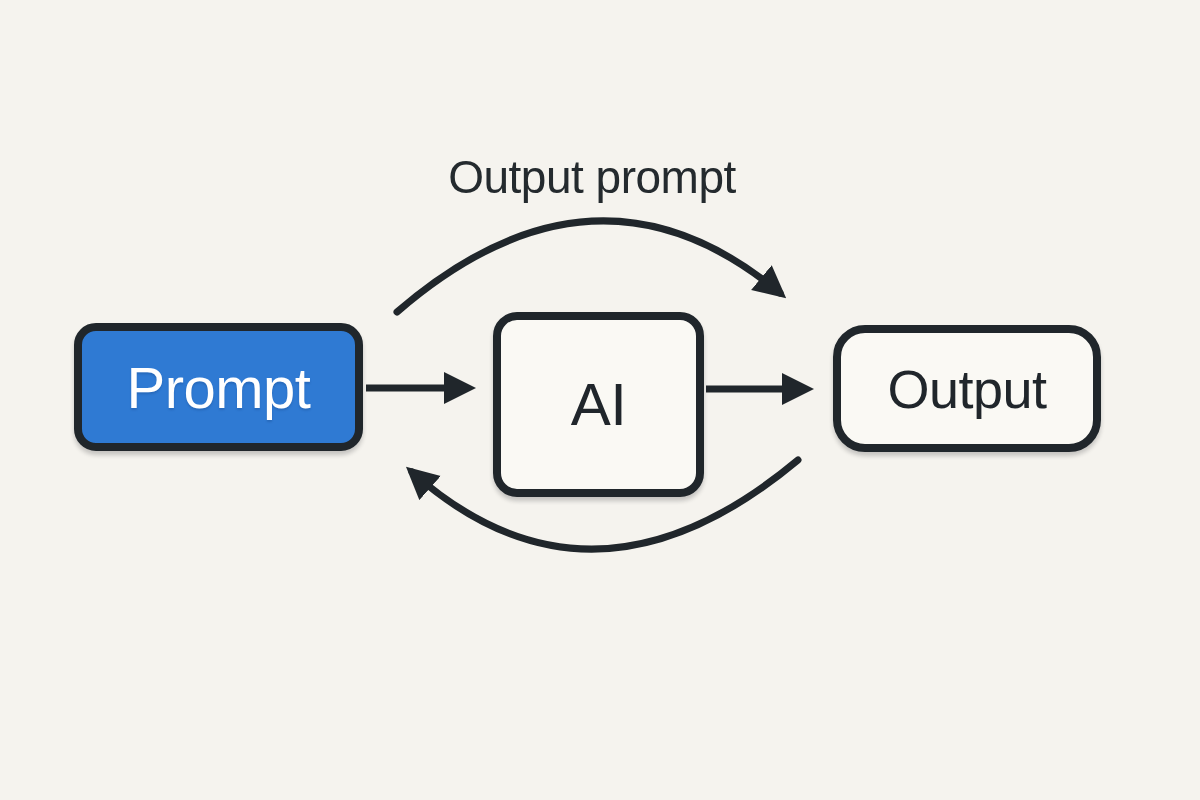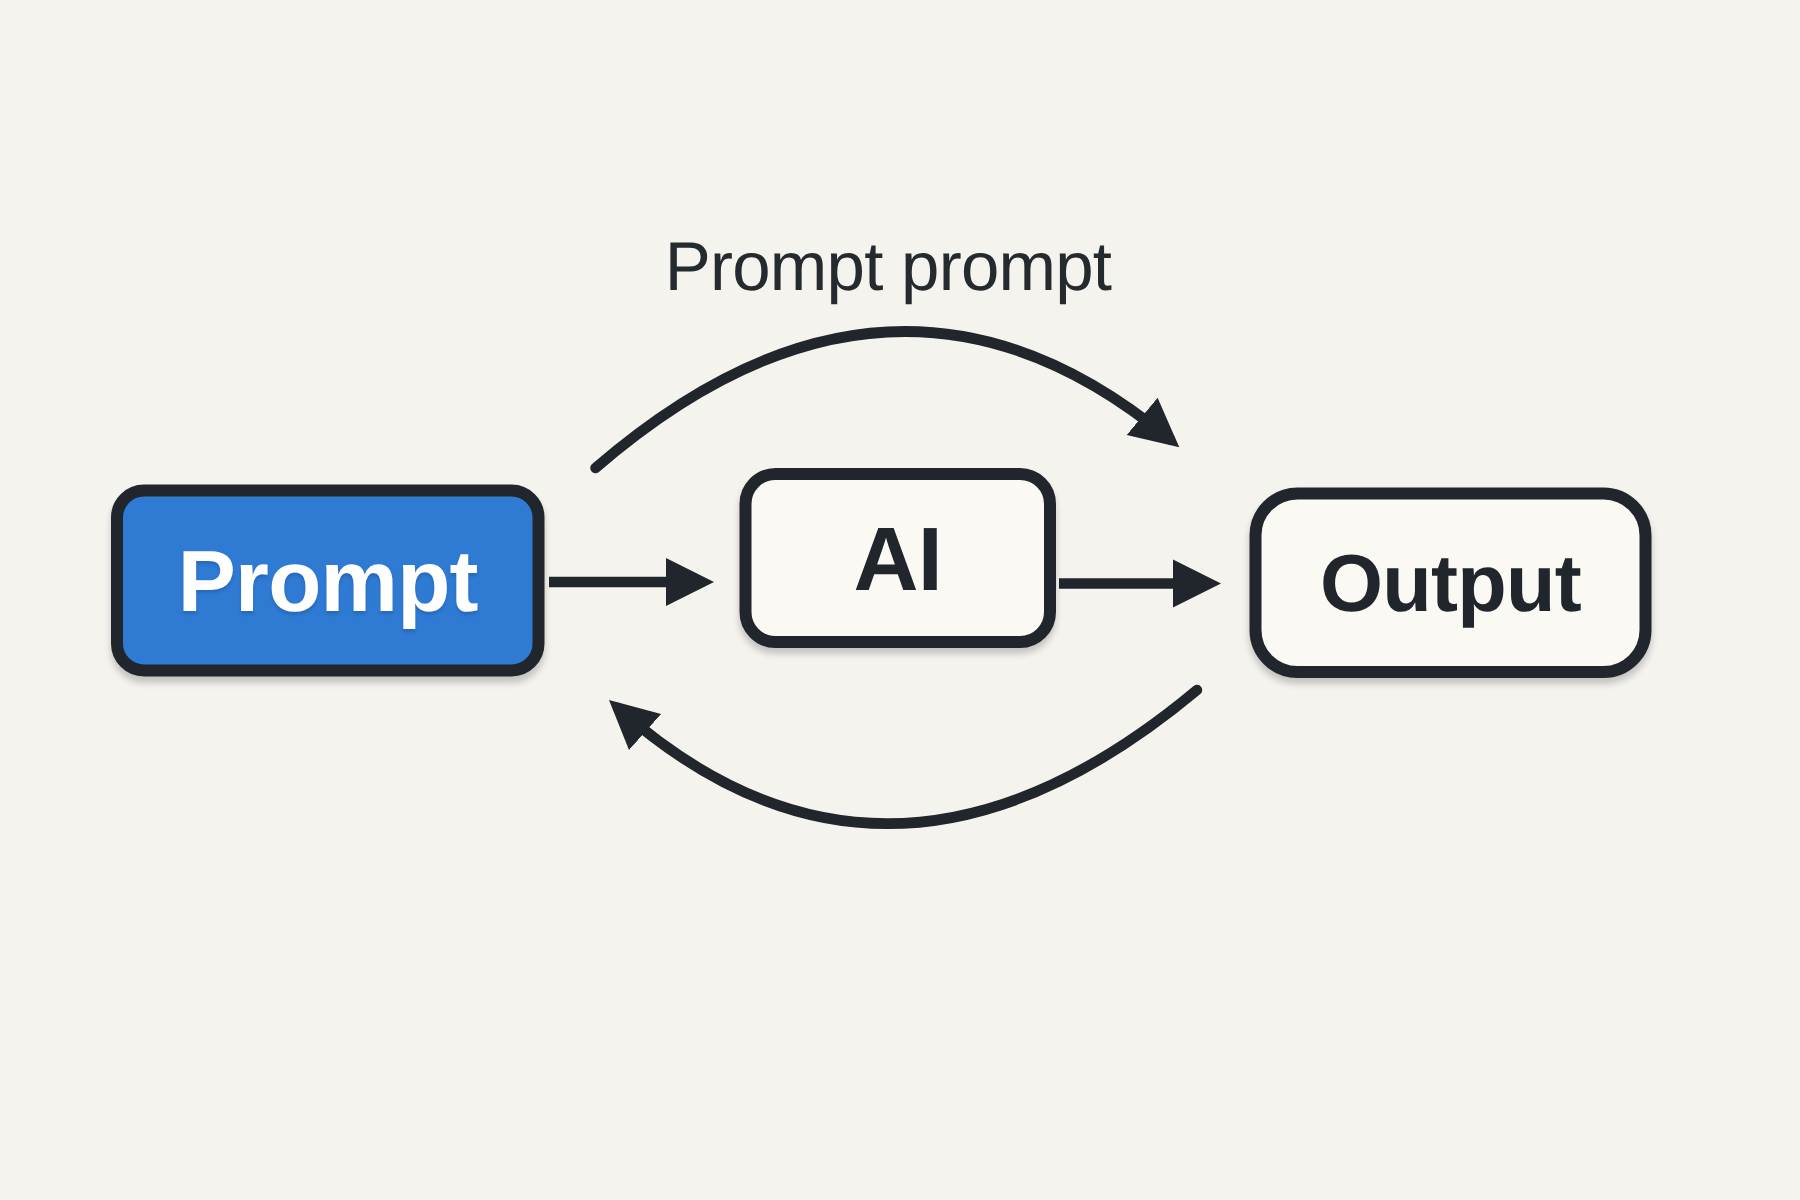--- a/index.html
+++ b/index.html
@@ -23,40 +23,40 @@
     height: 800px;
     pointer-events: none;
   }
   .node {
     position: absolute;
     box-sizing: border-box;
     border: 8px solid #20262b;
     display: flex;
     align-items: center;
     justify-content: center;
-    font-weight: bold;
+    font-weight: normal;
     letter-spacing: -0.5px;
     box-shadow: 0 4px 4px rgba(30, 34, 38, 0.22);
   }
   .node-prompt {
     left: 74px;
     top: 323px;
     width: 289px;
     height: 128px;
     border-radius: 22px;
     background: #2f7ad3;
     color: #ffffff;
     font-size: 58px;
     text-shadow: 0 2px 2px rgba(20, 60, 120, 0.25);
   }
   .node-ai {
     left: 493px;
     top: 312px;
     width: 211px;
-    height: 120px;
+    height: 185px;
     border-radius: 24px;
     background: #faf9f4;
     color: #20262b;
     font-size: 60px;
   }
   .node-output {
     left: 833px;
     top: 325px;
     width: 268px;
     height: 127px;
@@ -92,21 +92,21 @@
 
     <path d="M 366 388 L 468 388" fill="none" stroke="#20262b" stroke-width="7" stroke-linecap="butt" marker-end="url(#arrowhead)"></path>
 
     <path d="M 706 389 L 806 389" fill="none" stroke="#20262b" stroke-width="7" stroke-linecap="butt" marker-end="url(#arrowhead)"></path>
 
     <path d="M 397 312 Q 596 140 780 293" fill="none" stroke="#20262b" stroke-width="7" stroke-linecap="round" marker-end="url(#arrowhead)"></path>
 
     <path d="M 798 460 Q 592 632 412 472" fill="none" stroke="#20262b" stroke-width="7" stroke-linecap="round" marker-end="url(#arrowhead)"></path>
   </svg>
 
-  <div class="refine-label">Prompt prompt</div>
+  <div class="refine-label">Output prompt</div>
 
   <div class="node node-prompt">
     <span>Prompt</span>
   </div>
 
   <div class="node node-ai">
     <span>AI</span>
   </div>
 
   <div class="node node-output">

